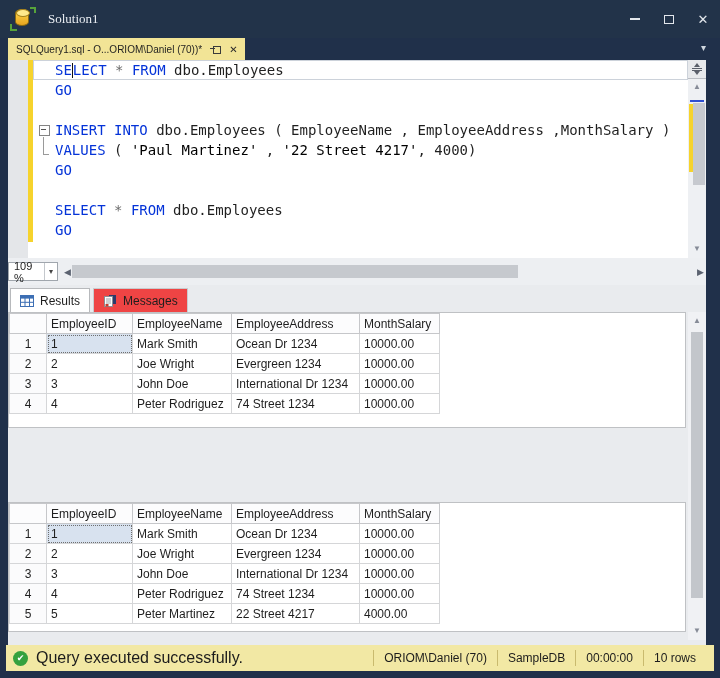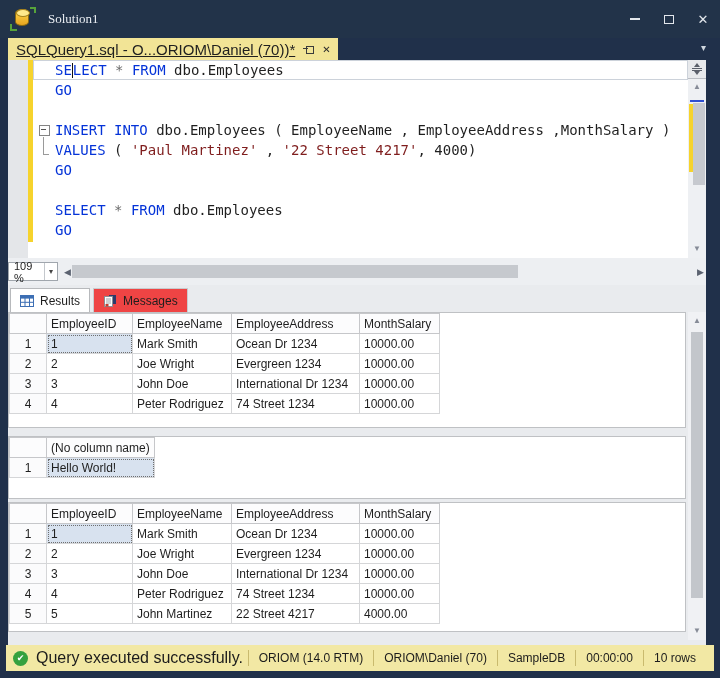--- a/index.html
+++ b/index.html
@@ -15,42 +15,42 @@
   .g-acc2 { position:absolute; left:-2px; bottom:-1px; width:7px; height:7px; border-left:2px solid #57a33a; border-bottom:2px solid #57a33a; }
   .title-text { color:#e9edf2; font-size:13px; margin-left:14px;font-family:Liberation Serif, serif; }
   .win-controls { margin-left:auto; display:flex; height:100%; }
   .win-btn { width:34px; height:100%; display:flex; align-items:center; justify-content:center; color:#e3e7ec; font-size:13px; cursor:default; }
   .min-glyph { width:10px; height:2px; background:#e3e7ec; display:block; }
   .max-glyph { width:10px; height:9px; border:1px solid #e3e7ec; display:block; }
 
   
   .tabbar { position:absolute; left:0; top:38px; width:720px; height:22px; background:#20304a; }
   .doc-tab { position:absolute; left:8px; top:0; height:22px; background:#f2e496; display:flex; align-items:center; padding:0 7px 0 8px; }
-  .doc-tab-label { font-size:15px; color:#1f1f1f; white-space:nowrap;text-decoration:underline; }
+  .doc-tab-label { font-size:10px; color:#1f1f1f; white-space:nowrap; }
   .pin-icon { width:11px; height:10px; position:relative; margin-left:8px; }
   .pin-icon::before { content:""; position:absolute; right:0; top:2px; width:6px; height:6px; border:1px solid #3b3b3b; }
   .pin-icon::after { content:""; position:absolute; left:0; top:4px; width:5px; height:1px; background:#3b3b3b; }
   .tab-close { font-size:10px; color:#2c2c2c; margin-left:8px; }
   .tabbar-dropdown { position:absolute; right:14px; top:4px; color:#cfd6de; font-size:10px; }
 
   
   .editor-wrap { position:absolute; left:8px; top:60px; width:698px; height:198px; background:#ffffff; }
   .gutter { position:absolute; left:0; top:0; width:20px; height:100%; background:#e4e6e9; }
   .changebar { position:absolute; left:20px; top:0; width:5px; height:182px; background:#f6d32d; }
   .editor-white { position:absolute; left:25px; top:0; width:655px; height:100%; background:#fff; }
   .code-line { position:relative; height:20px; display:flex; align-items:center; font-family:"DejaVu Sans Mono", monospace; font-size:14px; white-space:pre; }
   .code-line.current { box-shadow:inset 0 0 0 1px #ccd2da; }
   .fold-cell { width:22px; height:20px; position:relative; flex:none; }
   .fold-start::before { content:""; position:absolute; left:6px; top:5px; width:9px; height:9px; border:1px solid #848484; background:#fff; }
   .fold-start::after { content:""; position:absolute; left:8px; top:9px; width:5px; height:1px; background:#555; }
   .fold-end::before { content:""; position:absolute; left:10px; top:-3px; width:5px; height:17px; border-left:1px solid #9a9a9a; border-bottom:1px solid #9a9a9a; }
   .tok-kw { color:#0433d8; }
   .tok-pl { color:#1f1f1f; }
   .tok-op { color:#6b6b6b; }
-  .tok-str { color:#7f1d1d; }
+  .tok-str { color:#000000; }
   .caret { display:inline-block; width:1px; height:15px; background:#111; vertical-align:-3px; }
 
   
   .ed-vscroll { position:absolute; left:680px; top:0; width:18px; height:100%; background:#eef0f3; }
   .splitter-btn { position:absolute; left:0; top:0; width:18px; height:19px; background:#e7e9ec; border-bottom:1px solid #b9bcc2; }
   .splitter-glyph { position:absolute; left:4px; top:3px; width:10px; height:12px; }
   .splitter-glyph::before { content:""; position:absolute; left:2px; top:0; border-left:3px solid transparent; border-right:3px solid transparent; border-bottom:4px solid #5a5f6a; }
   .splitter-glyph::after { content:""; position:absolute; left:2px; bottom:0; border-left:3px solid transparent; border-right:3px solid transparent; border-top:4px solid #5a5f6a; }
   .splitter-mid { position:absolute; left:0; top:5px; width:10px; height:1px; background:#5a5f6a; box-shadow:0 2px 0 #5a5f6a; }
   .sb-arrow { position:absolute; width:18px; text-align:center; font-size:8px; color:#868b97; line-height:10px; }
@@ -242,40 +242,20 @@
           <tr>
             <th>4</th>
             <td>4</td>
             <td>Peter Rodriguez</td>
             <td>74 Street 1234</td>
             <td>10000.00</td>
           </tr>
         </tbody>
       </table>
     </div>
-  <div class="grid-panel" id="panel2">
-      <table class="rgrid">
-        <colgroup>
-          <col style="width: 37px;">
-          <col style="width: 108px;">
-        </colgroup>
-        <thead>
-          <tr>
-            <th></th>
-            <th>(No column name)</th>
-          </tr>
-        </thead>
-        <tbody>
-          <tr>
-            <th>1</th>
-            <td class="selcell">Hello World!</td>
-          </tr>
-        </tbody>
-      </table>
-    </div>
   <div class="grid-panel" id="panel3">
       <table class="rgrid">
         <colgroup>
           <col style="width: 37px;">
           <col style="width: 86px;">
           <col style="width: 99px;">
           <col style="width: 128px;">
           <col style="width: 80px;">
         </colgroup>
         <thead>
@@ -312,38 +292,37 @@
           <tr>
             <th>4</th>
             <td>4</td>
             <td>Peter Rodriguez</td>
             <td>74 Street 1234</td>
             <td>10000.00</td>
           </tr>
           <tr>
             <th>5</th>
             <td>5</td>
-            <td>John Martinez</td>
+            <td>Peter Martinez</td>
             <td>22 Street 4217</td>
             <td>4000.00</td>
           </tr>
         </tbody>
       </table>
     </div>
 
   <div class="res-vscroll">
     <div class="sb-arrow" style="top:4px;">▲</div>
     <div class="res-thumb"></div>
     <div class="sb-arrow" style="bottom:4px;">▼</div>
   </div>
 </div>
 
 <div class="statusbar">
   <span class="status-check">✔</span>
   <span class="status-msg">Query executed successfully.</span>
   <div class="status-right" id="status-items">
-      <span class="sbar-item">ORIOM (14.0 RTM)</span>
       <span class="sbar-item">ORIOM\Daniel (70)</span>
       <span class="sbar-item">SampleDB</span>
       <span class="sbar-item">00:00:00</span>
       <span class="sbar-item">10 rows</span>
     </div>
 </div>
 
 </body></html>

